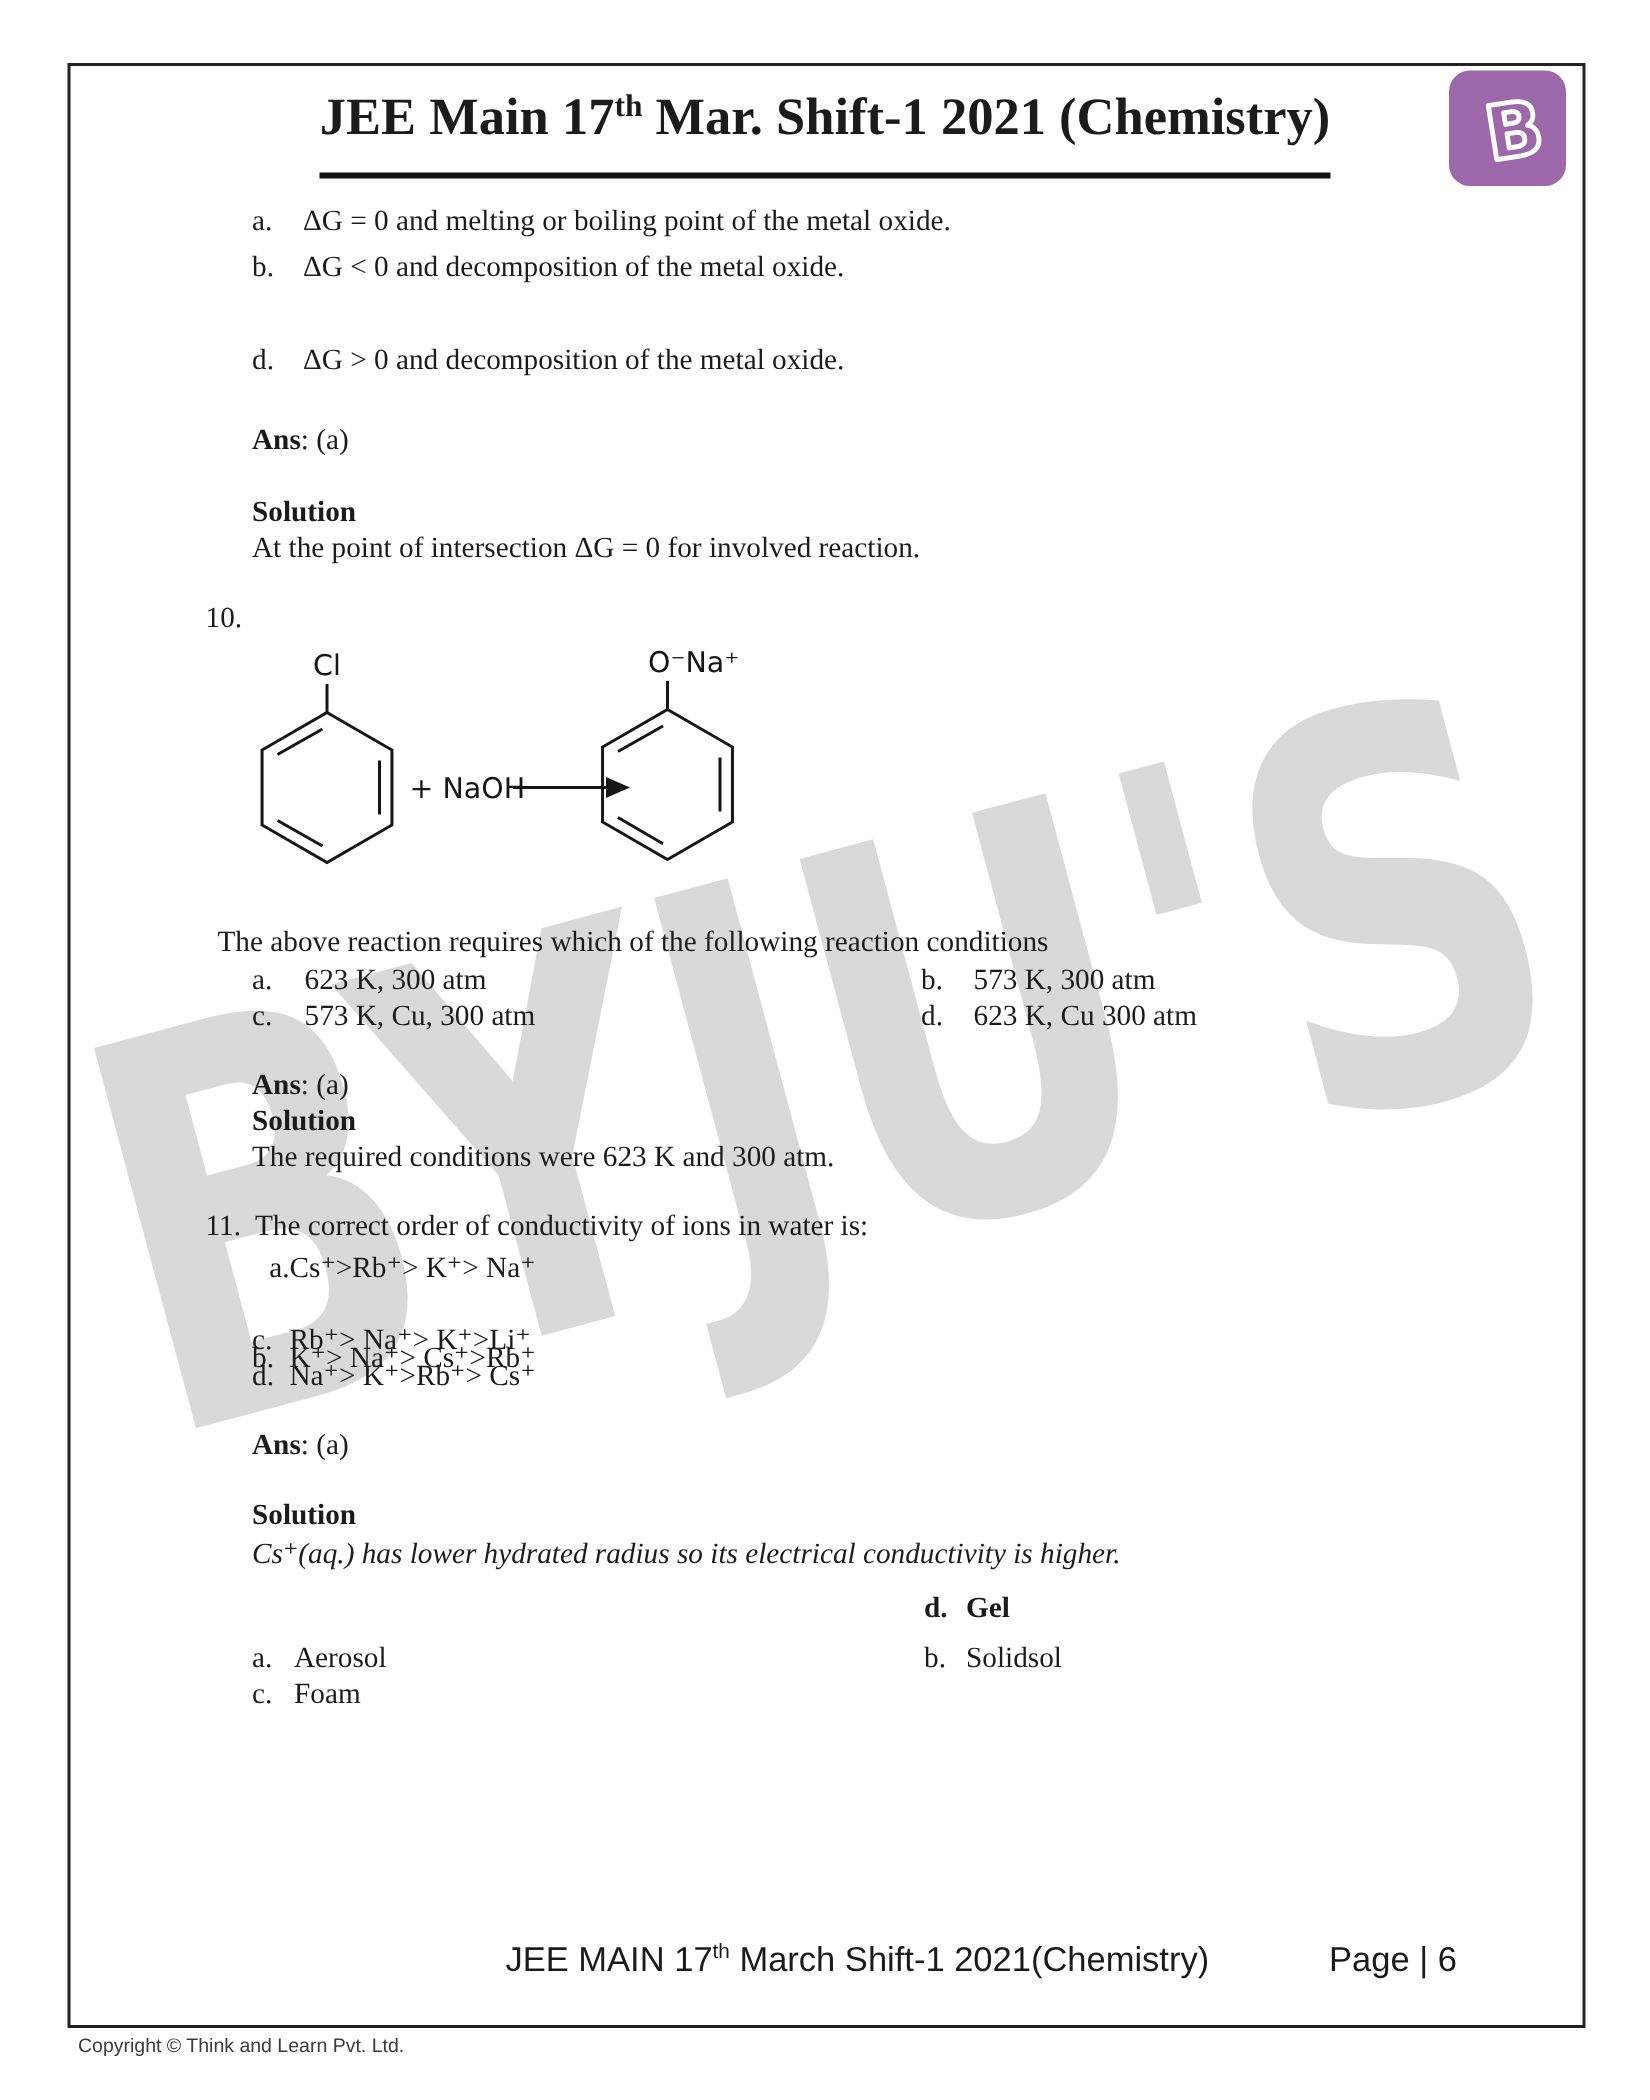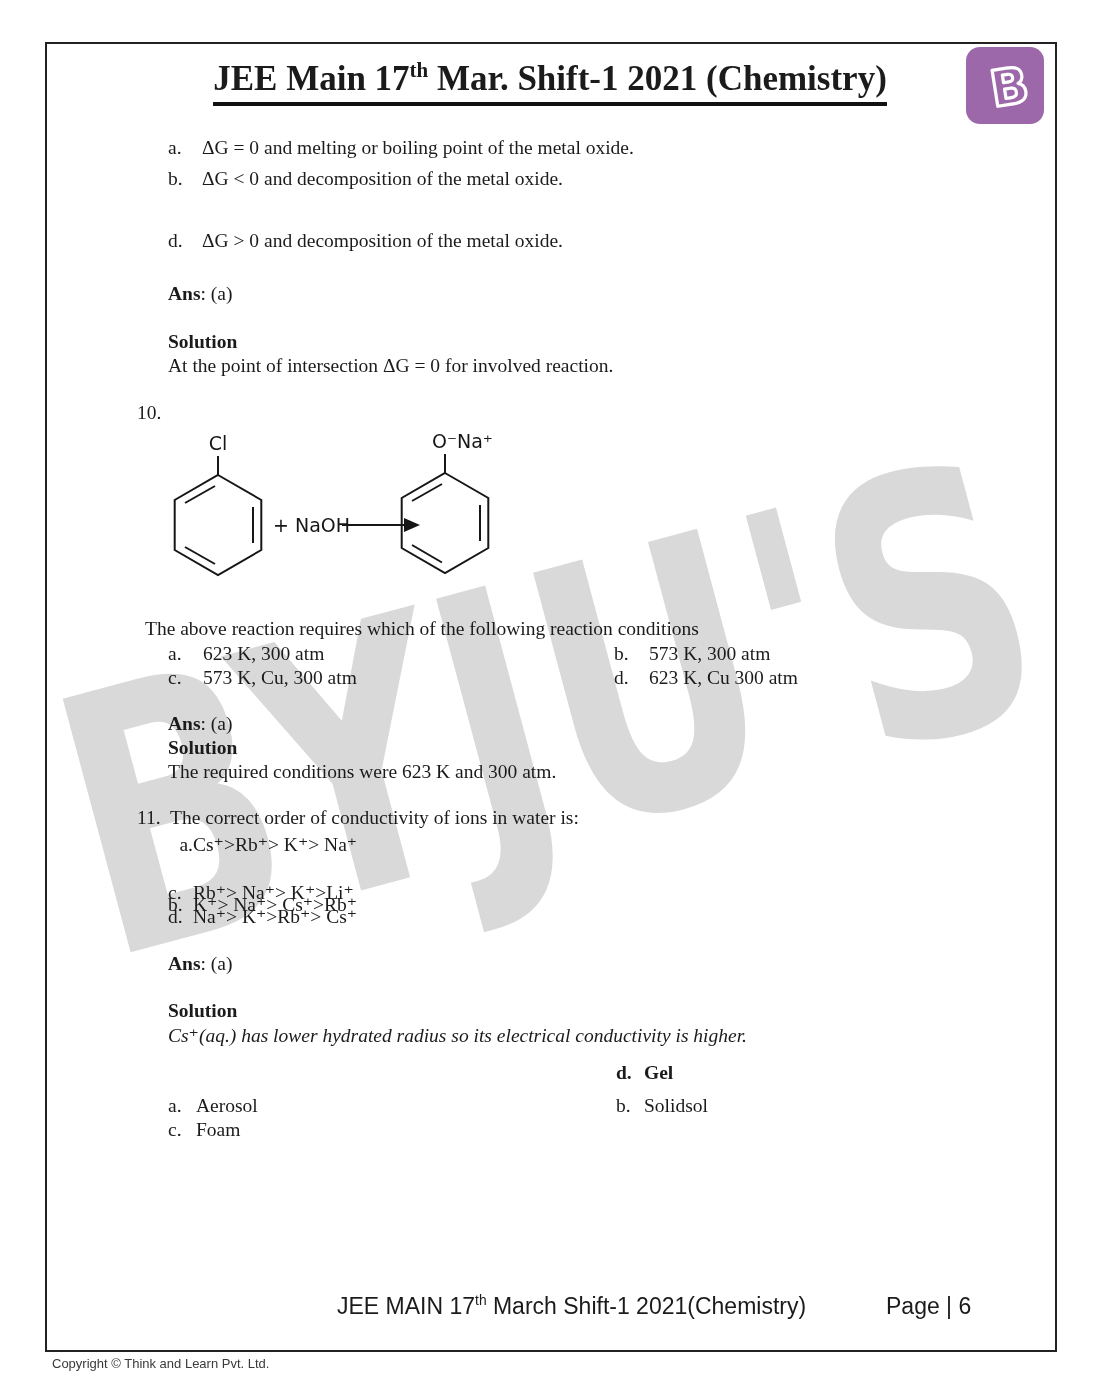--- a/index.html
+++ b/index.html
@@ -14,21 +14,21 @@
     transform:rotate(-15deg) scaleX(0.75);transform-origin:0 0;
     letter-spacing:0px;user-select:none;
   }
   .frame{
     position:absolute;left:45px;top:42px;width:1008px;height:1306px;
     border:2px solid #222;z-index:1;
   }
   .z{position:absolute;z-index:2;}
   .title-wrap{left:46px;top:58px;width:1008px;text-align:center;}
   .title-underline{
-    display:inline-block;border-bottom:4px solid #111;padding-bottom:3px;
+    display:inline-block;border-bottom:4px solid #111;padding-bottom:16px;
     font-size:35px;font-weight:bold;white-space:nowrap;
   }
   sup.s{font-size:60%;}
   .logo{
     left:966px;top:47px;width:78px;height:77px;background:#9c68aa;border-radius:14px;
   }
   .r{position:absolute;z-index:2;white-space:nowrap;font-size:19.5px;color:#1b1b1b;}
   .b{font-weight:bold;}
   .lw34{display:inline-block;width:34px;}
   .lw35{display:inline-block;width:35px;}

